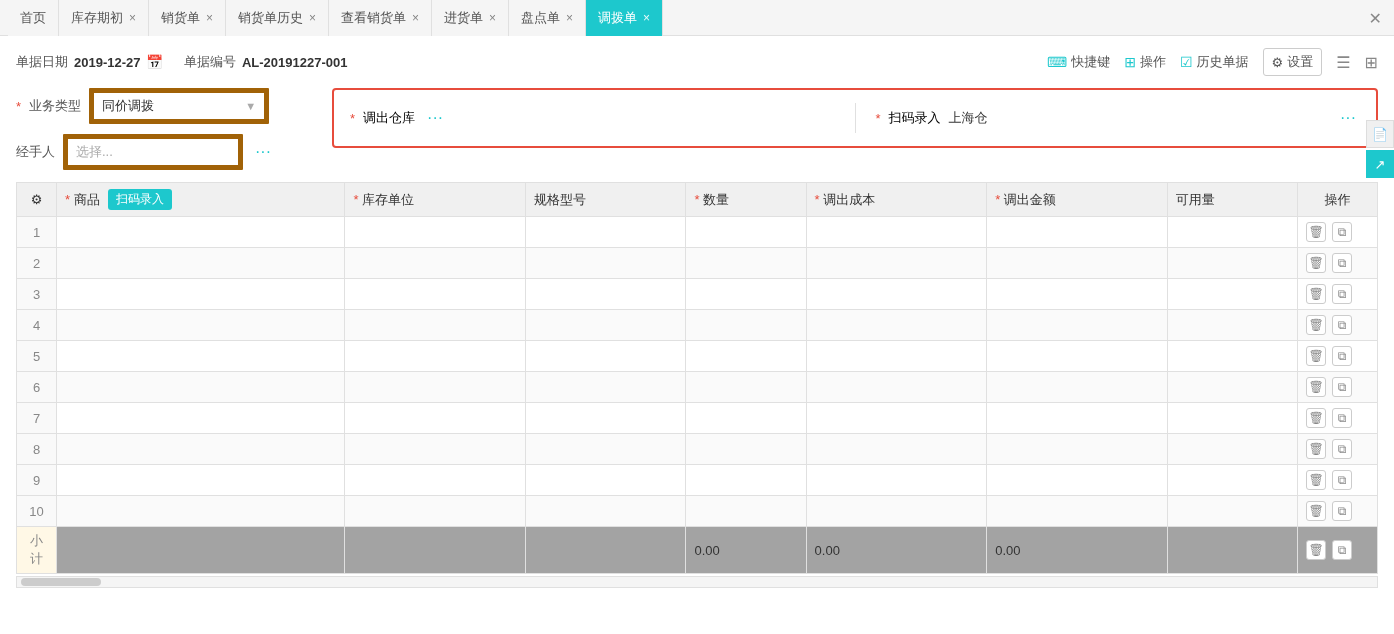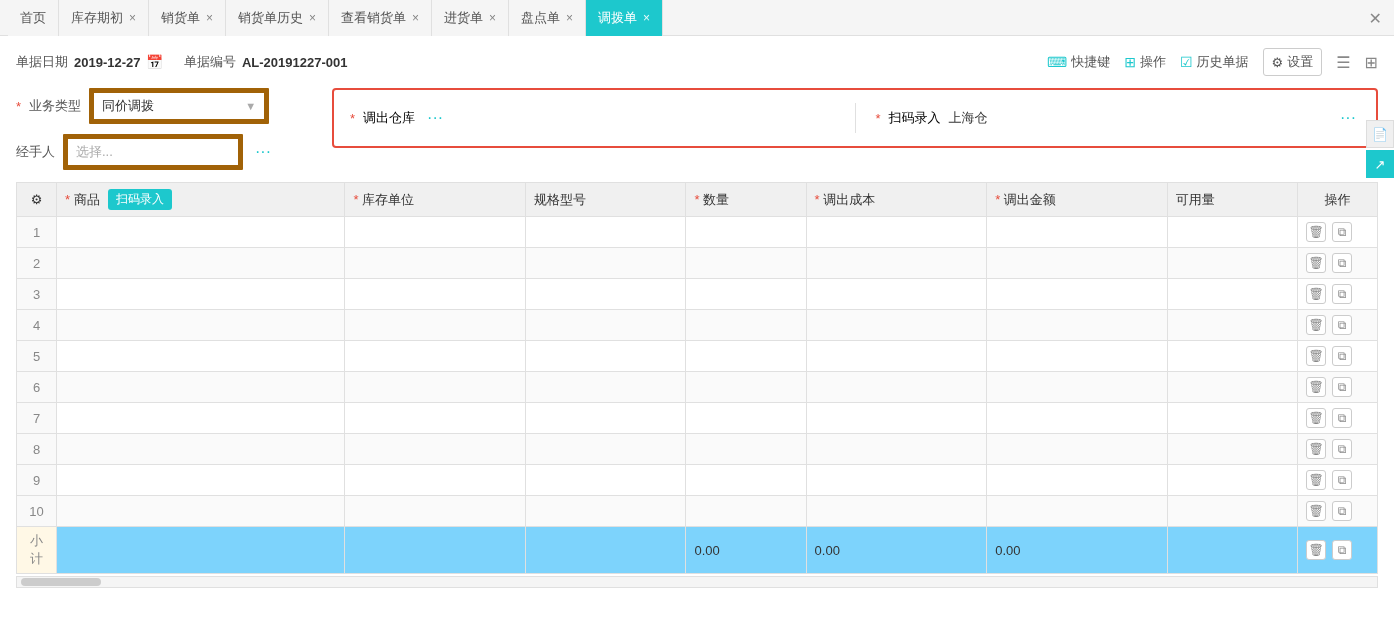--- a/index.html
+++ b/index.html
@@ -586,21 +586,21 @@
         <td></td>
         <td></td>
         <td></td>
         <td>
           <div class="op-icons">
             <div class="op-icon">🗑</div>
             <div class="op-icon">⧉</div>
           </div>
         </td>
       </tr>
-          <tr style="background: #7dd3fc;">
+          <tr style="background: #a3a3a3;">
         <td colspan="1" class="row-num subtotal-label">小计</td>
         <td></td>
         <td></td>
         <td></td>
         <td style="color:#333;">0.00</td>
         <td style="color:#333;">0.00</td>
         <td style="color:#333;">0.00</td>
         <td></td>
         <td>
           <div class="op-icons">

